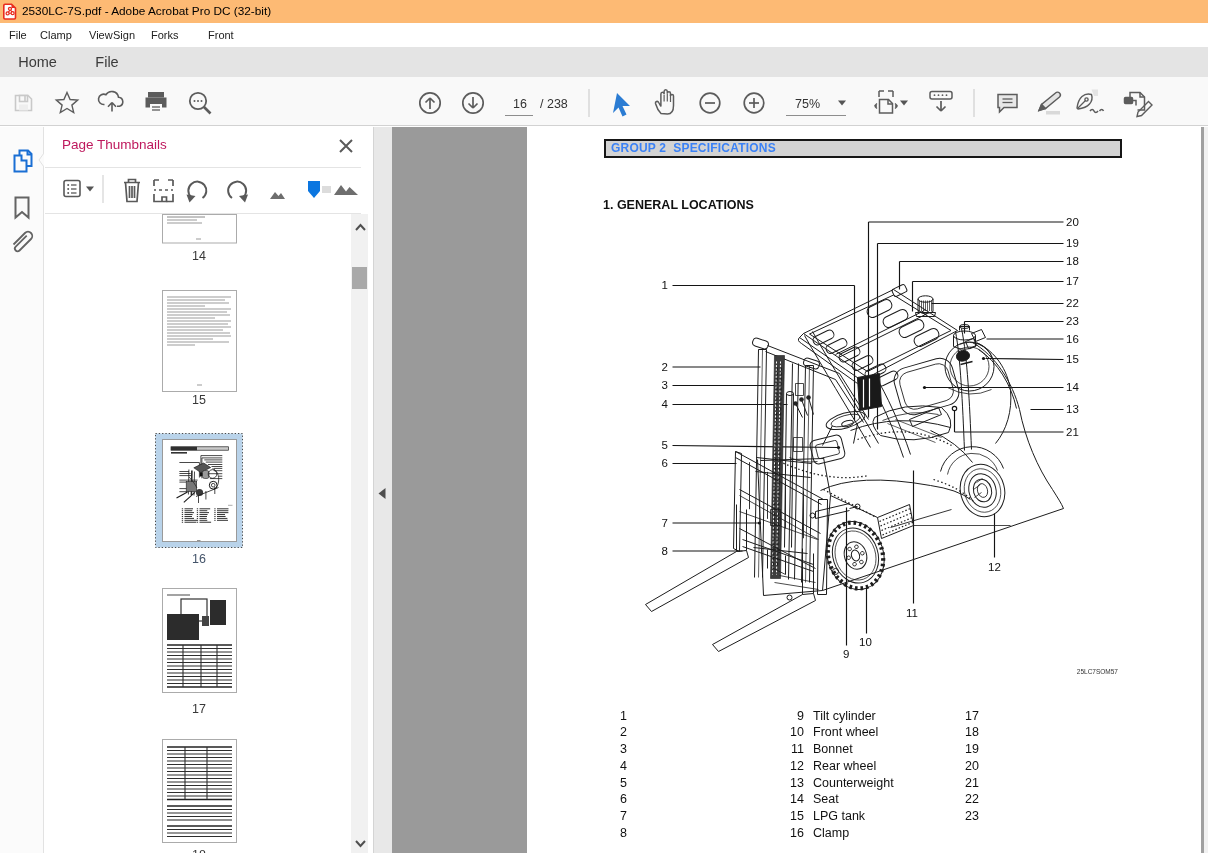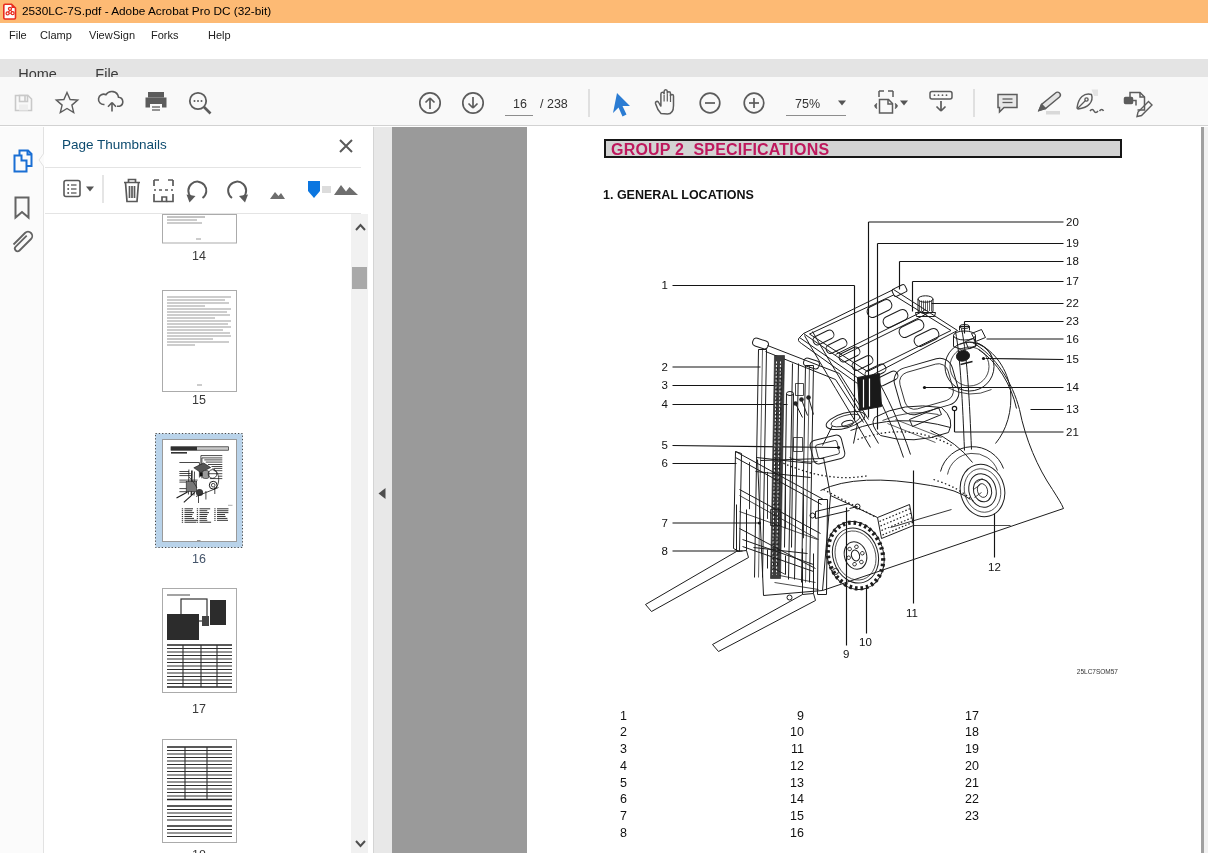--- a/index.html
+++ b/index.html
@@ -7,41 +7,41 @@
     font-family:"Liberation Sans", sans-serif; }
   .abs { position:absolute; }
   #app { position:relative; width:1208px; height:853px; }
   
   #titlebar { left:0; top:0; width:1208px; height:23px; background:#fdba74; }
   #titletext { left:22px; top:4px; font-size:11.8px; color:#000; }
   
   #menubar { left:0; top:23px; width:1072px; height:24px; background:#fff; font-size:11px; color:#222; }
   .mi { position:absolute; top:6px; }
   
-  #tabbar { left:0; top:47px; width:1208px; height:30px; background:#e4e4e4; font-size:14.5px; color:#3b3b3b;margin-top:12px; }
+  #tabbar { left:0; top:47px; width:1208px; height:30px; background:#e4e4e4; font-size:14.5px; color:#3b3b3b; }
   .tab { position:absolute; top:0; height:30px; line-height:31px; text-align:center; }
   #tabactive { left:152px; width:179px; background:#f9f9f9; color:#333; }
   #tabx { position:absolute; left:159px; top:0; width:23px; height:30px; line-height:30px; text-align:center; font-size:13px; color:#4a4a4a; }
   
   #toolbar { left:0; top:77px; width:1208px; height:49px; background:#f9f9f9; border-bottom:1px solid #d2d2d2; }
   
   #rail { left:0; top:127px; width:44px; height:726px; background:#fbfbfb; border-right:1px solid #e2e2e2; }
   #panel { left:45px; top:127px; width:329px; height:726px; background:#fff; border-right:1px solid #d4d4d4; }
-  #ptitle { position:absolute; left:17px; top:10px; font-size:13.5px; color:#0c4a6e; }
+  #ptitle { position:absolute; left:17px; top:10px; font-size:13.5px; color:#be185d; }
   .hline { position:absolute; background:#e4e4e4; height:1px; }
   #pscroll { position:absolute; left:306px; top:87px; width:17px; height:639px; background:#f1f1f1; }
   
   #collapse { left:374px; top:127px; width:18px; height:726px; background:#e8e8e8; }
   #canvas { left:392px; top:127px; width:809px; height:726px; background:#9a9a9a; }
   #page { left:527px; top:127px; width:674px; height:726px; background:#fff; }
   #vscroll2 { left:1201px; top:127px; width:7px; height:726px; background:#f1f1f1; border-left:3px solid #a0a0a0; }
   
   #gbox { left:77px; top:12px; width:518px; height:19px; background:#d3d3d3; border:2px solid #161616; }
-  #gboxtext { left:84px; top:14px; font-size:16px; font-weight:bold; color:#be185d; letter-spacing:0.2px; }
-  #gl { left:76px; top:61px; font-size:12.5px; font-weight:bold; color:#111; }
+  #gboxtext { left:84px; top:14px; font-size:12px; font-weight:bold; color:#3b82f6; letter-spacing:0.2px; }
+  #gl { left:76px; top:71px; font-size:12.5px; font-weight:bold; color:#111; }
   .plist { position:absolute; font-size:12.5px; color:#111; line-height:16.8px; white-space:pre; }
   .pnum { text-align:right; }
 </style>
 </head>
 <body>
 <div id="app">
   <div class="abs" id="titlebar">
     <svg width="22" height="23" style="position:absolute;left:0;top:0">
       <path d="M5 4.2 h6.5 l4 4 v9.6 a1.2 1.2 0 0 1 -1.2 1.2 h-9.3 a1.2 1.2 0 0 1 -1.2 -1.2 v-12.4 a1.2 1.2 0 0 1 1.2 -1.2 z" fill="#fdfdfd" stroke="#e82c1e" stroke-width="1.6"></path>
       <path d="M11.5 4 l4 4 h-4 z" fill="#e82c1e"></path>
@@ -53,21 +53,21 @@
       </g>
     </svg>
     <div class="abs" id="titletext">2530LC-7S.pdf - Adobe Acrobat Pro DC (32-bit)</div>
   </div>
   <div class="abs" id="menubar">
     <span class="mi" style="left:9px">File</span>
     <span class="mi" style="left:40px">Clamp</span>
     <span class="mi" style="left:89px">View</span>
     <span class="mi" style="left:113px">Sign</span>
     <span class="mi" style="left:151px">Forks</span>
-    <span class="mi" style="left:208px">Help</span>
+    <span class="mi" style="left:208px">Front</span>
   </div>
   <div class="abs" id="tabbar">
     <div class="tab" style="left:0px;width:75px;">Home</div>
     <div class="tab" style="left:72px;width:70px;">File</div>
   </div>
   <div class="abs" id="toolbar">
   <svg width="1208" height="48" style="position:absolute;left:0;top:0">
     <g fill="none" stroke="#c9c9c9" stroke-width="1.6">
       <path d="M15.5 18.5 h12.5 l3.5 3.5 v11.5 h-16 z"></path>
       <rect x="19.5" y="18.5" width="8" height="6" fill="#f9f9f9"></rect>
@@ -672,20 +672,28 @@
 7
 8</div>
     <div class="plist pnum" style="left:257px;top:580.5px;width:20px;">9
 10
 11
 12
 13
 14
 15
 16</div>
+    <div class="plist" style="left:286px;top:580.5px;">Tilt cylinder
+Front wheel
+Bonnet
+Rear wheel
+Counterweight
+Seat
+LPG tank
+Clamp</div>
     <div class="plist pnum" style="left:432px;top:580.5px;width:20px;">17
 18
 19
 20
 21
 22
 23</div>
   </div>
   <div class="abs" id="vscroll2"></div>
 </div>

